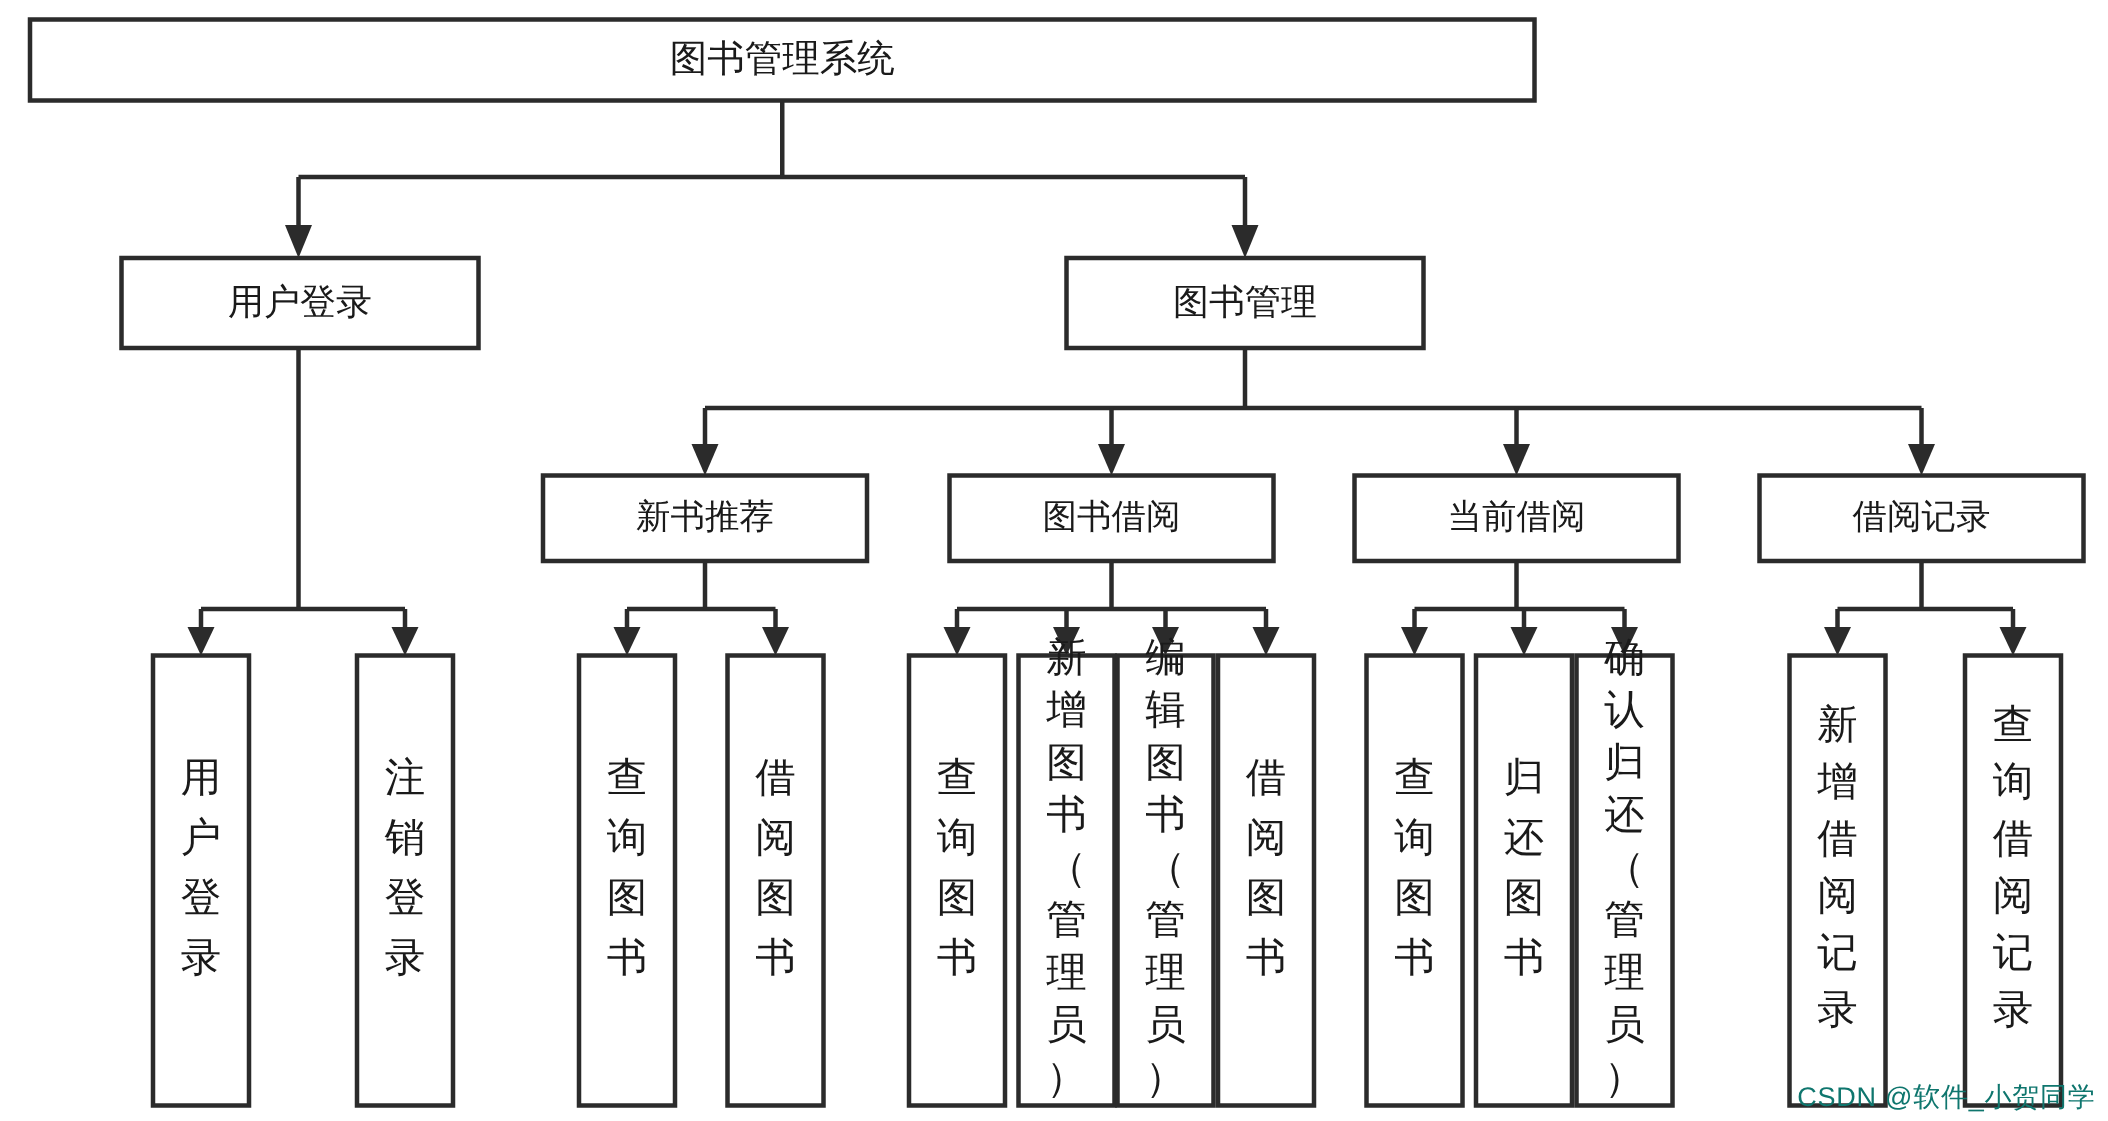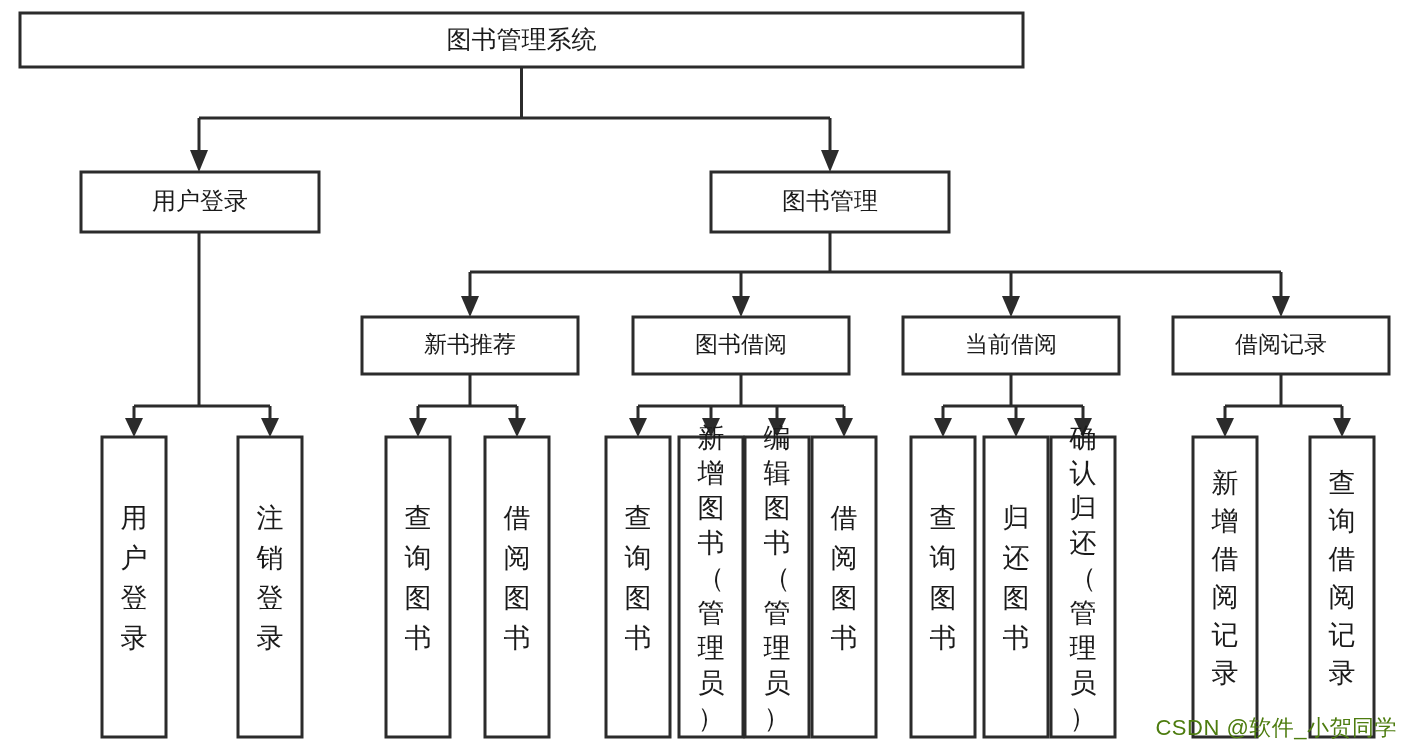--- a/index.html
+++ b/index.html
@@ -49,22 +49,22 @@
   }
   .arrow-head {
     fill: #2b2b2b;
     stroke: none;
   }
   .watermark {
     position: absolute;
     right: 8px;
     bottom: 4px;
     font-family: "Liberation Sans", "DejaVu Sans", sans-serif;
-    font-size: 22px;
-    color: #4d7c0f;
+    font-size: 18px;
+    color: #0f766e;
     white-space: nowrap;
     letter-spacing: 0.5px;
   }
 </style>
 </head>
 <body>
 
 <svg id="diagram" viewBox="0 0 1405 747">
 
   <g>

